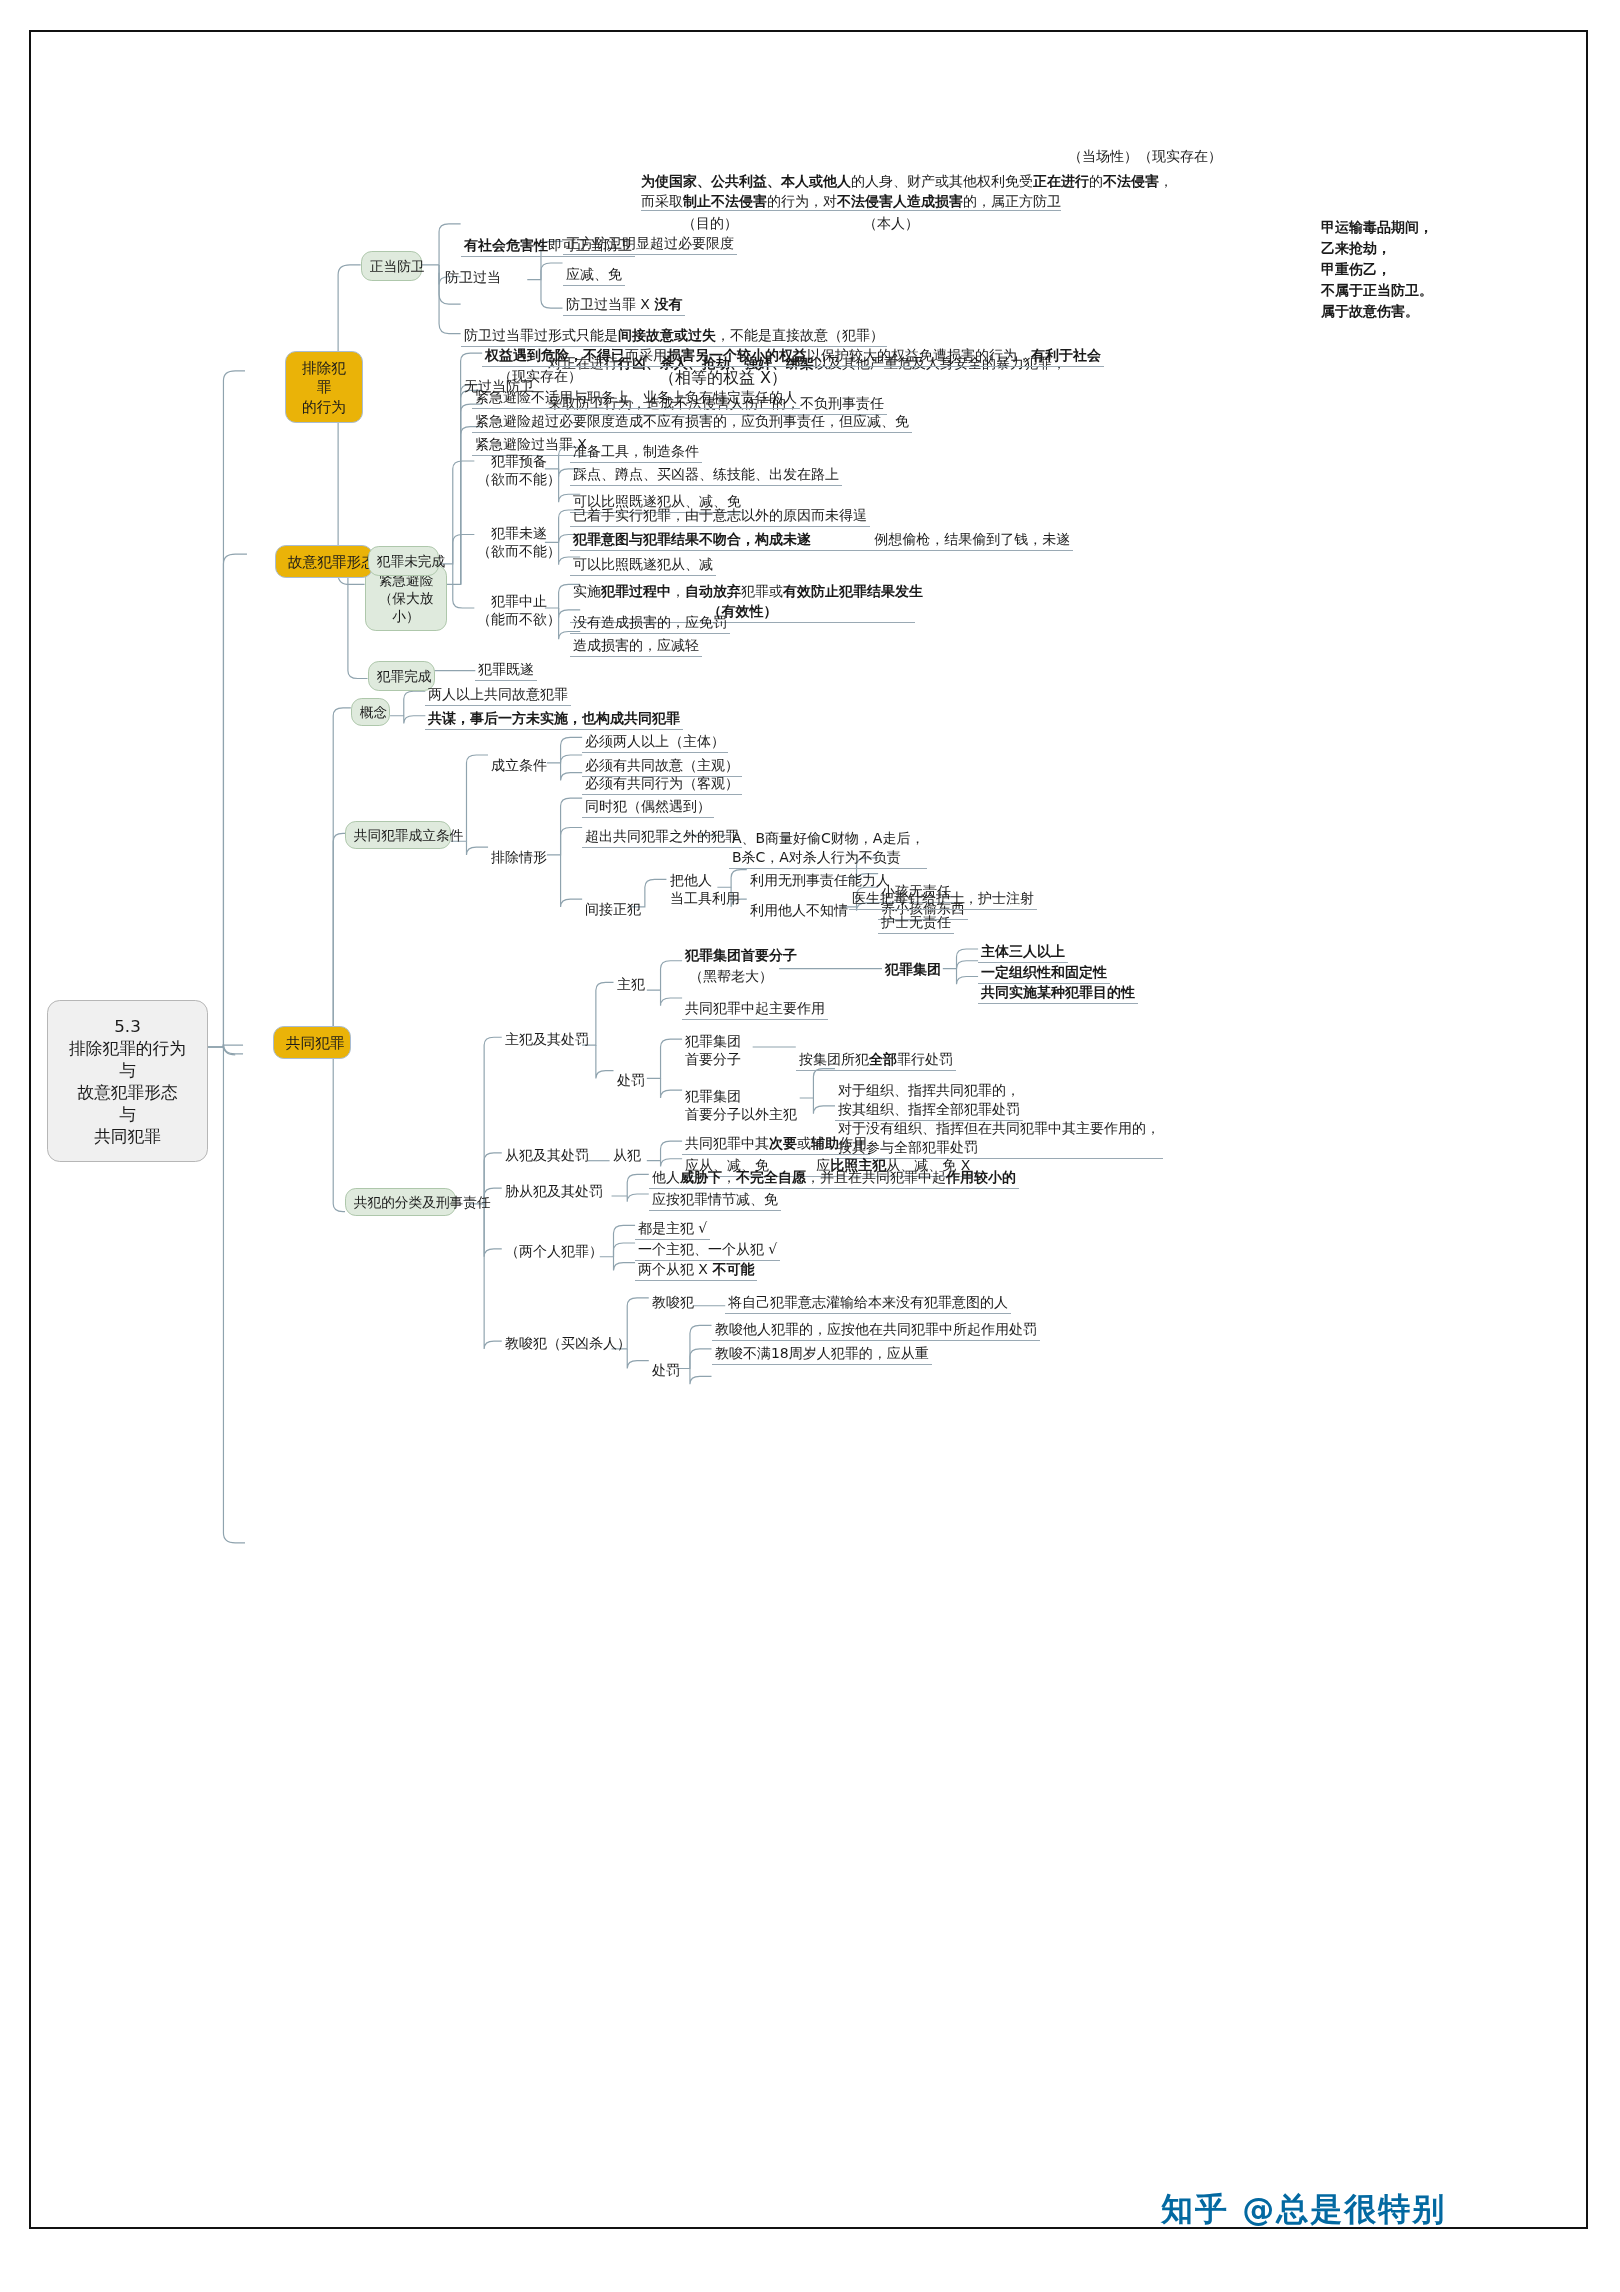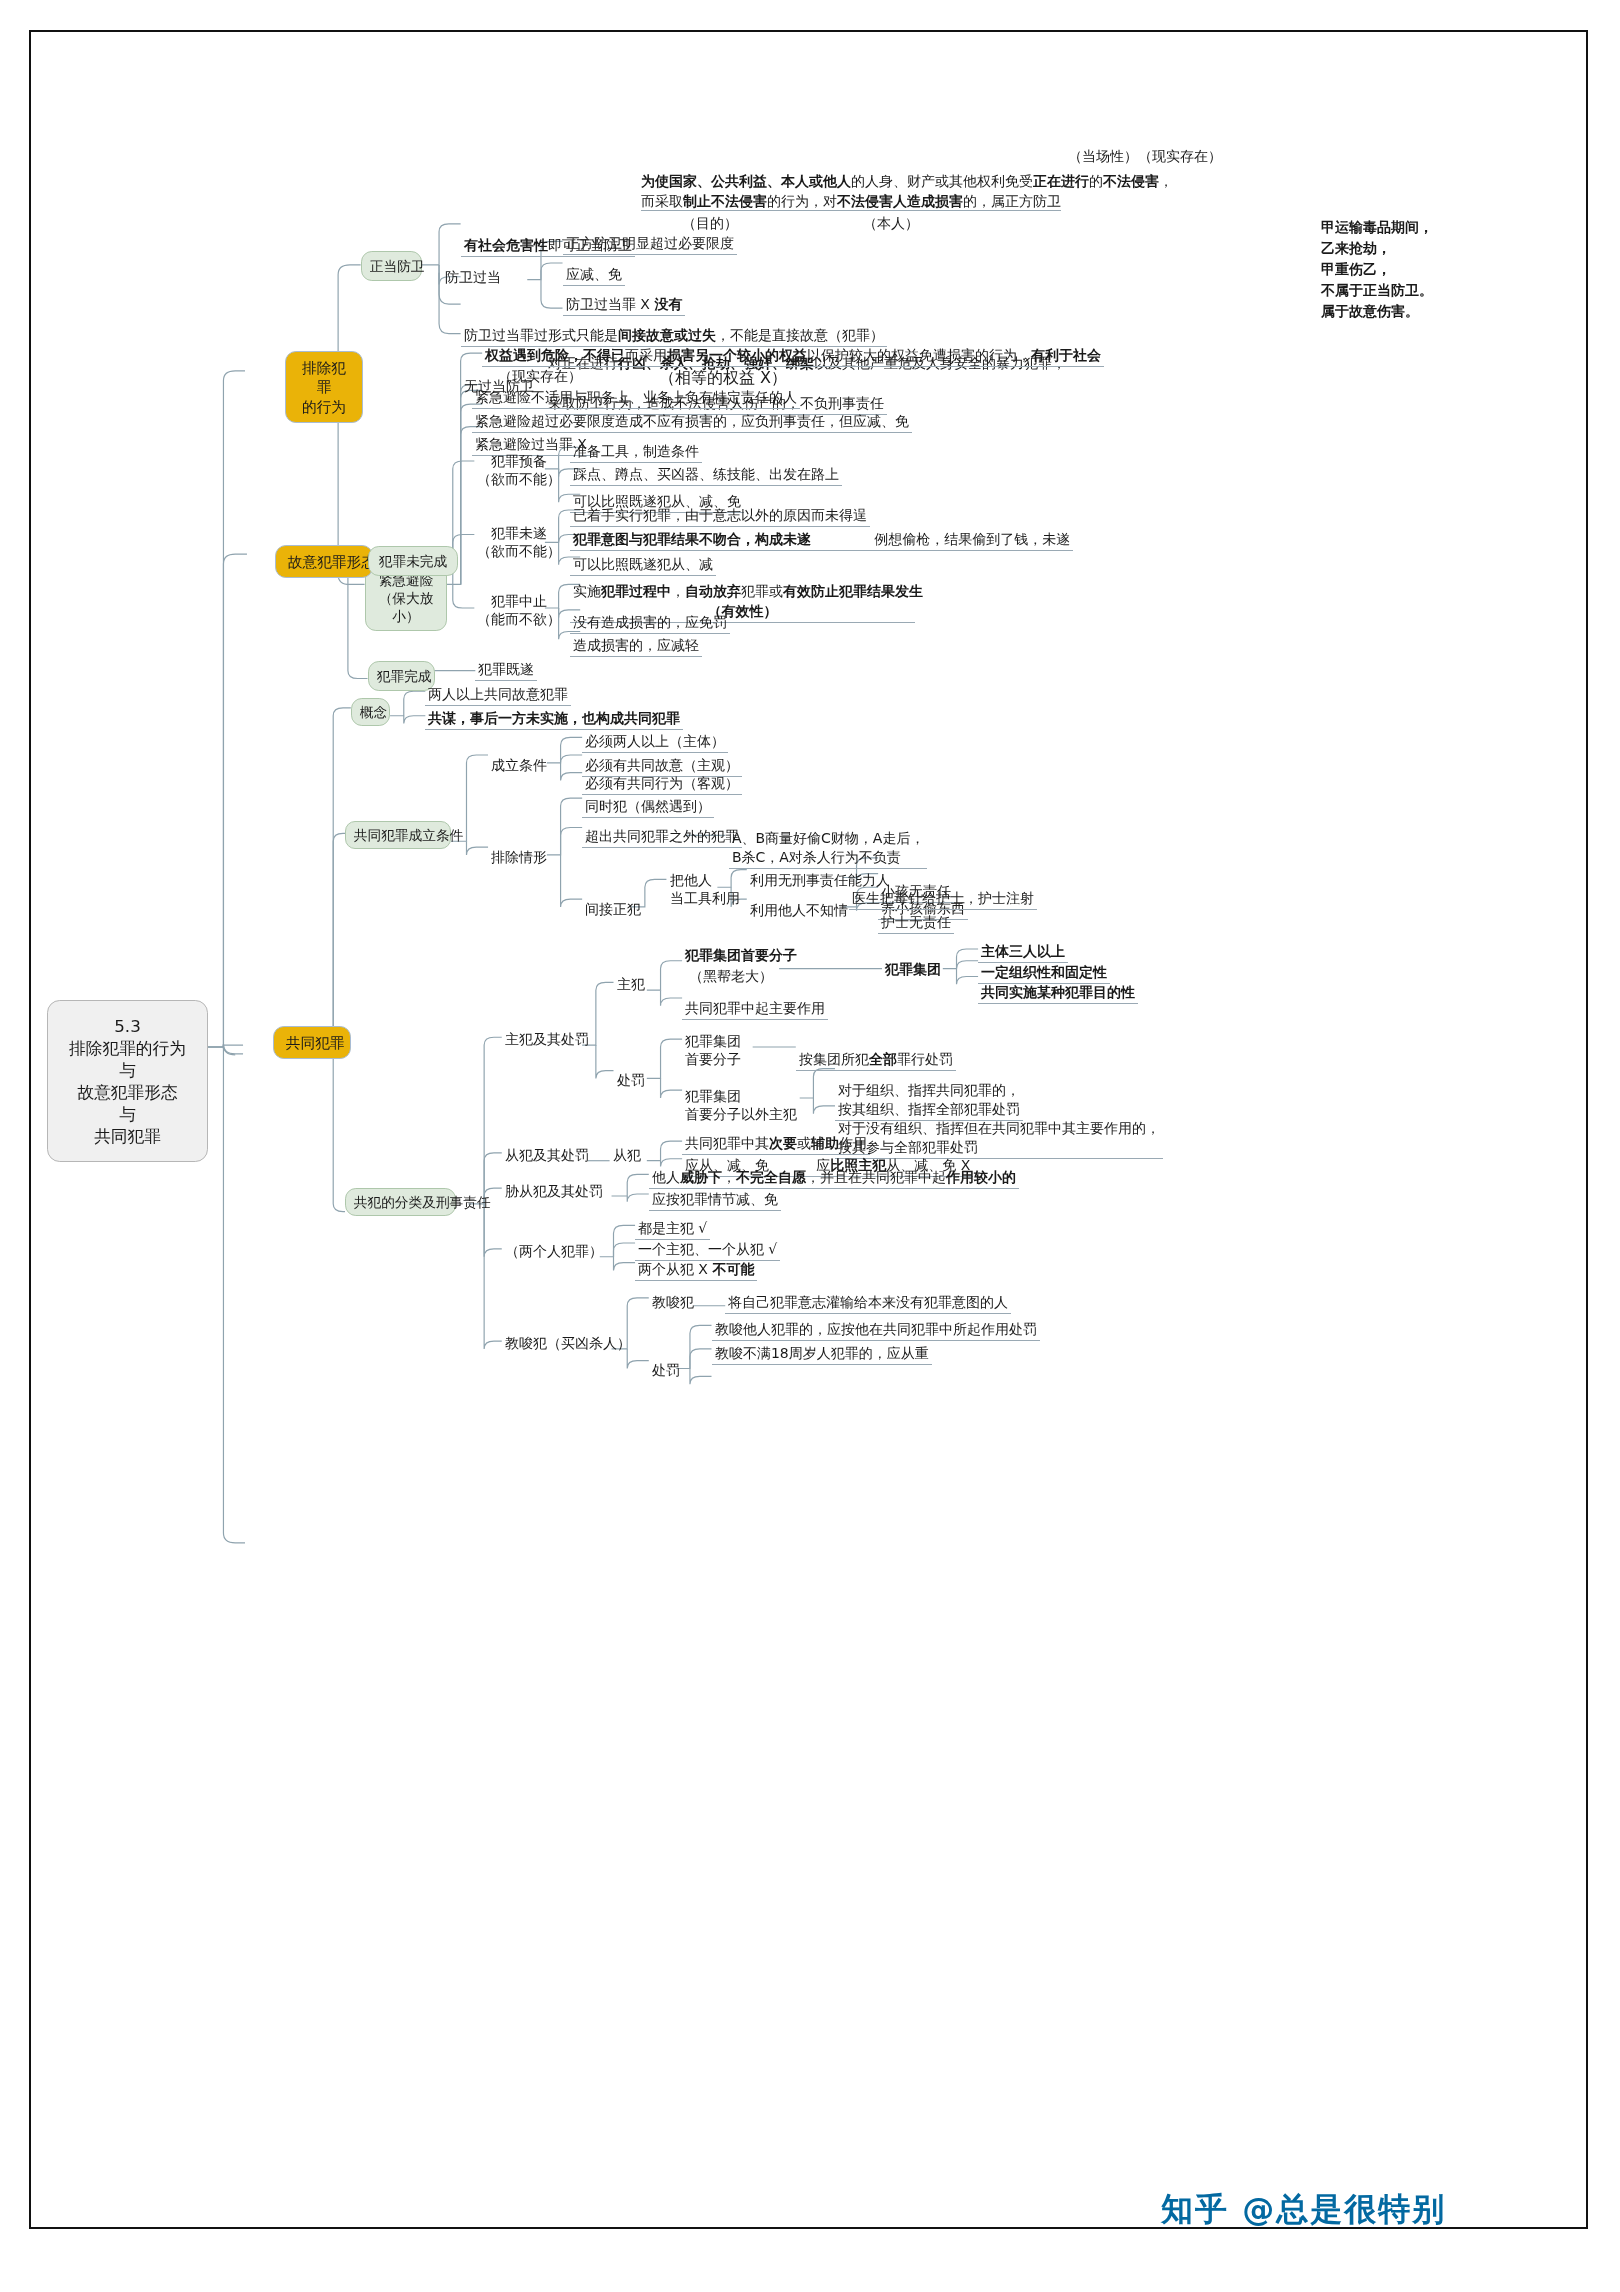--- a/index.html
+++ b/index.html
@@ -243,21 +243,21 @@
     <span>紧急避险超过必要限度造成不应有损害的，应负刑事责任，但应减、免</span>
   </div>
   <div class="nd txt ul" style="left:472px;top:434px;">
     <span>紧急避险过当罪 X</span>
   </div>
 
   <div class="nd box blue ctr" style="left:235px;top:545px;width:98px;font-size:14.7px;">
     <span>故意犯罪形态</span>
   </div>
 
-  <div class="nd box green ctr" style="left:368px;top:546px;width:90px;font-size:13.7px;padding:4.9px 7.8px;">
+  <div class="nd box green ctr" style="left:368px;top:546px;width:71px;font-size:13.7px;padding:4.9px 7.8px;">
     <span>犯罪未完成</span>
   </div>
 
   <div class="nd txt ctr" style="left:474px;top:451px;">
     <span style="white-space:pre-line;">犯罪预备
 （欲而不能）</span>
   </div>
   <div class="nd txt ul" style="left:570px;top:441px;">
     <span>准备工具，制造条件</span>
   </div>
@@ -314,21 +314,21 @@
   <div class="nd box green ctr" style="left:351px;top:698px;width:39px;font-size:13.7px;padding:3.9px 7.8px;">
     <span>概念</span>
   </div>
   <div class="nd txt ul" style="left:425px;top:684px;">
     <span>两人以上共同故意犯罪</span>
   </div>
   <div class="nd txt ul" style="left:425px;top:708px;">
     <span class="b">共谋，事后一方未实施，也构成共同犯罪</span>
   </div>
 
-  <div class="nd box green ctr" style="left:345px;top:821px;width:106px;font-size:13.7px;padding:3.9px 7.8px;border-radius:10px;">
+  <div class="nd box green ctr" style="left:345px;top:821px;width:106px;font-size:13.7px;padding:3.9px 7.8px;">
     <span>共同犯罪成立条件</span>
   </div>
   <div class="nd txt" style="left:488px;top:755px;">
     <span>成立条件</span>
   </div>
   <div class="nd txt ul" style="left:582px;top:731px;">
     <span>必须两人以上（主体）</span>
   </div>
   <div class="nd txt ul" style="left:582px;top:755px;">
     <span>必须有共同故意（主观）</span>

